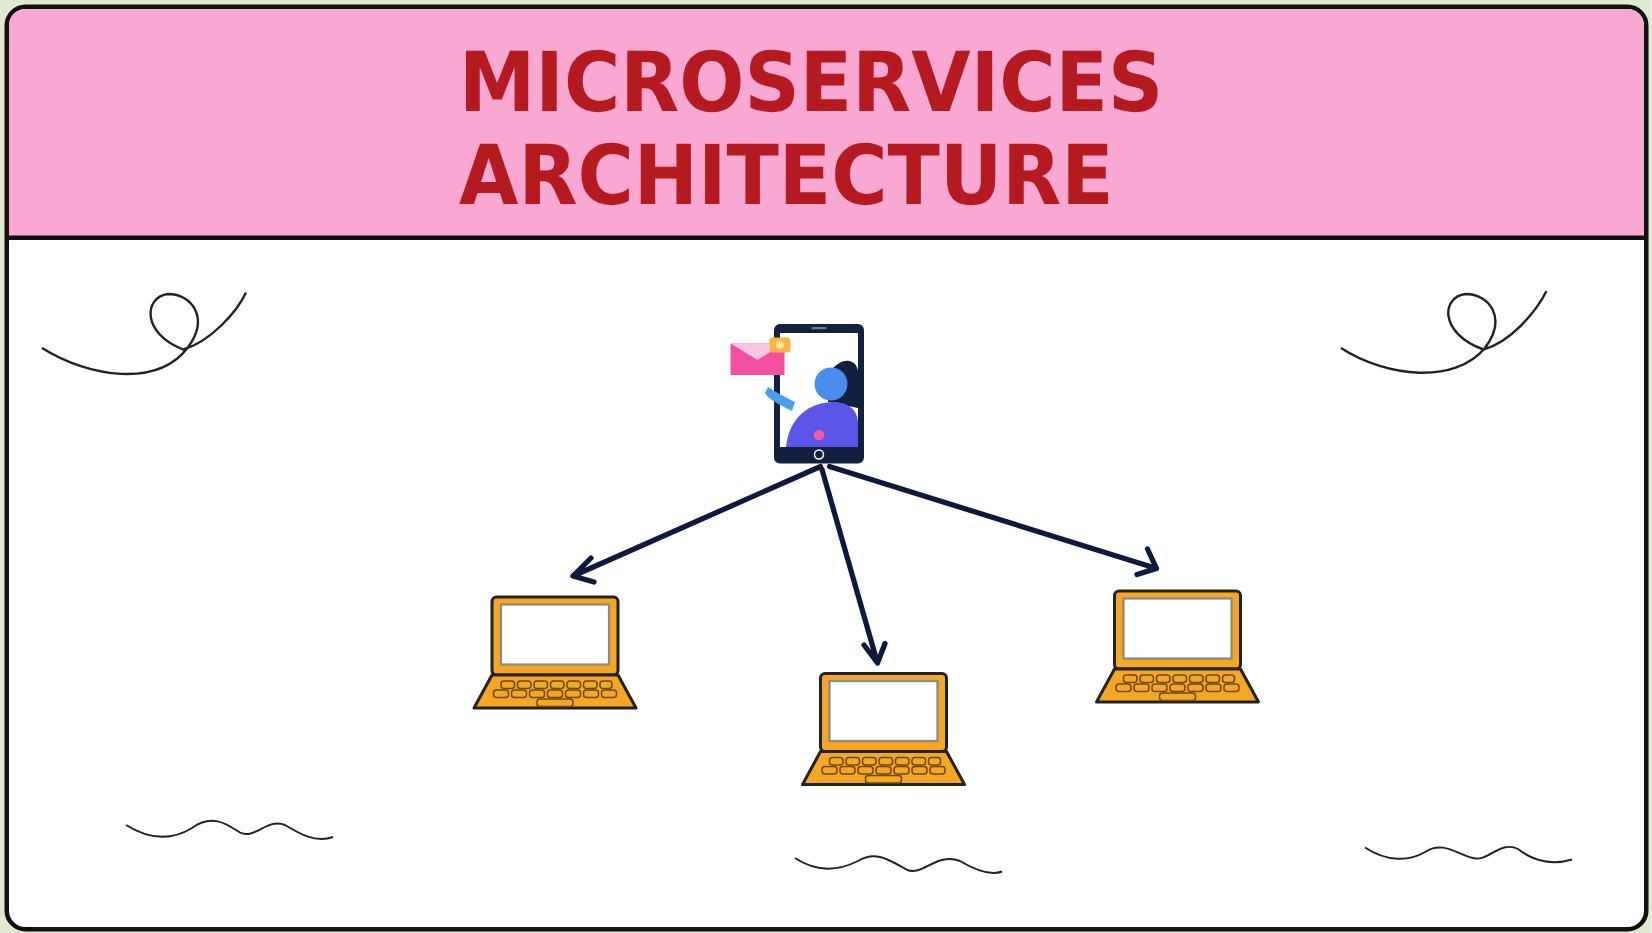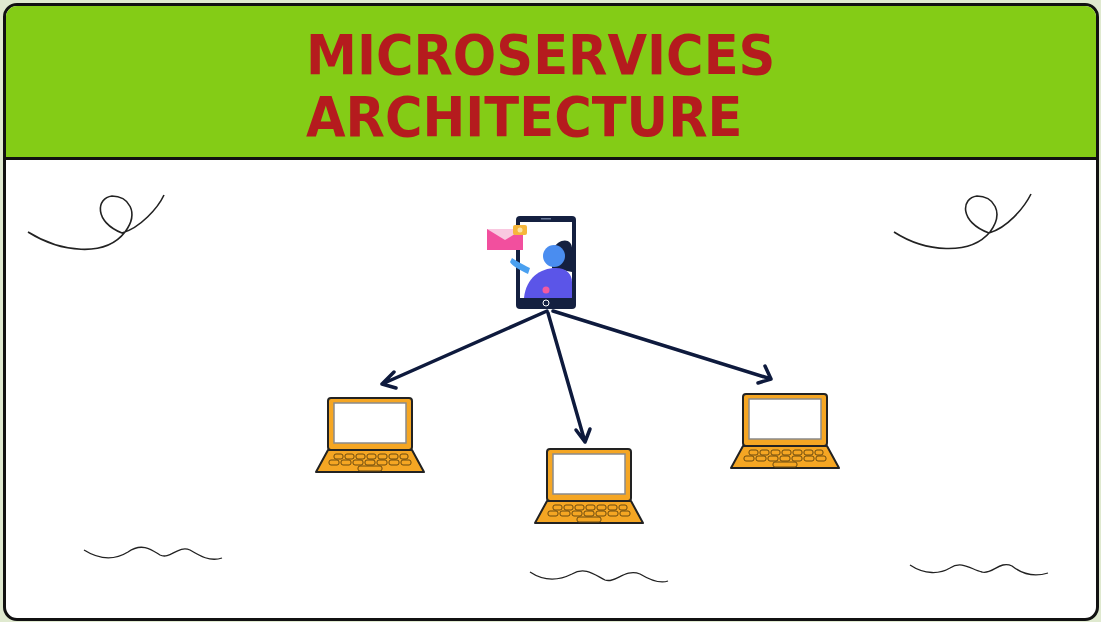--- a/index.html
+++ b/index.html
@@ -9,21 +9,21 @@
       position: relative;
       font-family: "Liberation Sans", sans-serif;
     }
     .frame {
       position: absolute; left: 3px; top: 3px; width: 1090px; height: 612px;
       border: 3px solid #111; border-radius: 14px; background: #ffffff;
       overflow: hidden; box-sizing: content-box;
     }
     .banner {
       position: absolute; left: 0; top: 0; width: 100%; height: 151px;
-      background: #84cc16; border-bottom: 3px solid #111;
+      background: #f9a8d4; border-bottom: 3px solid #111;
     }
     .title {
       position: absolute; left: 300px; top: 18px;
       color: #b51b1e; font-family: "DejaVu Sans", sans-serif; font-weight: bold;
       font-size: 55px; line-height: 62px; letter-spacing: 0px;
       transform: scaleX(0.93); transform-origin: left top;
     }
     .title div { white-space: nowrap; }
     .canvas { position: absolute; left: 0; top: 0; }
   </style>

